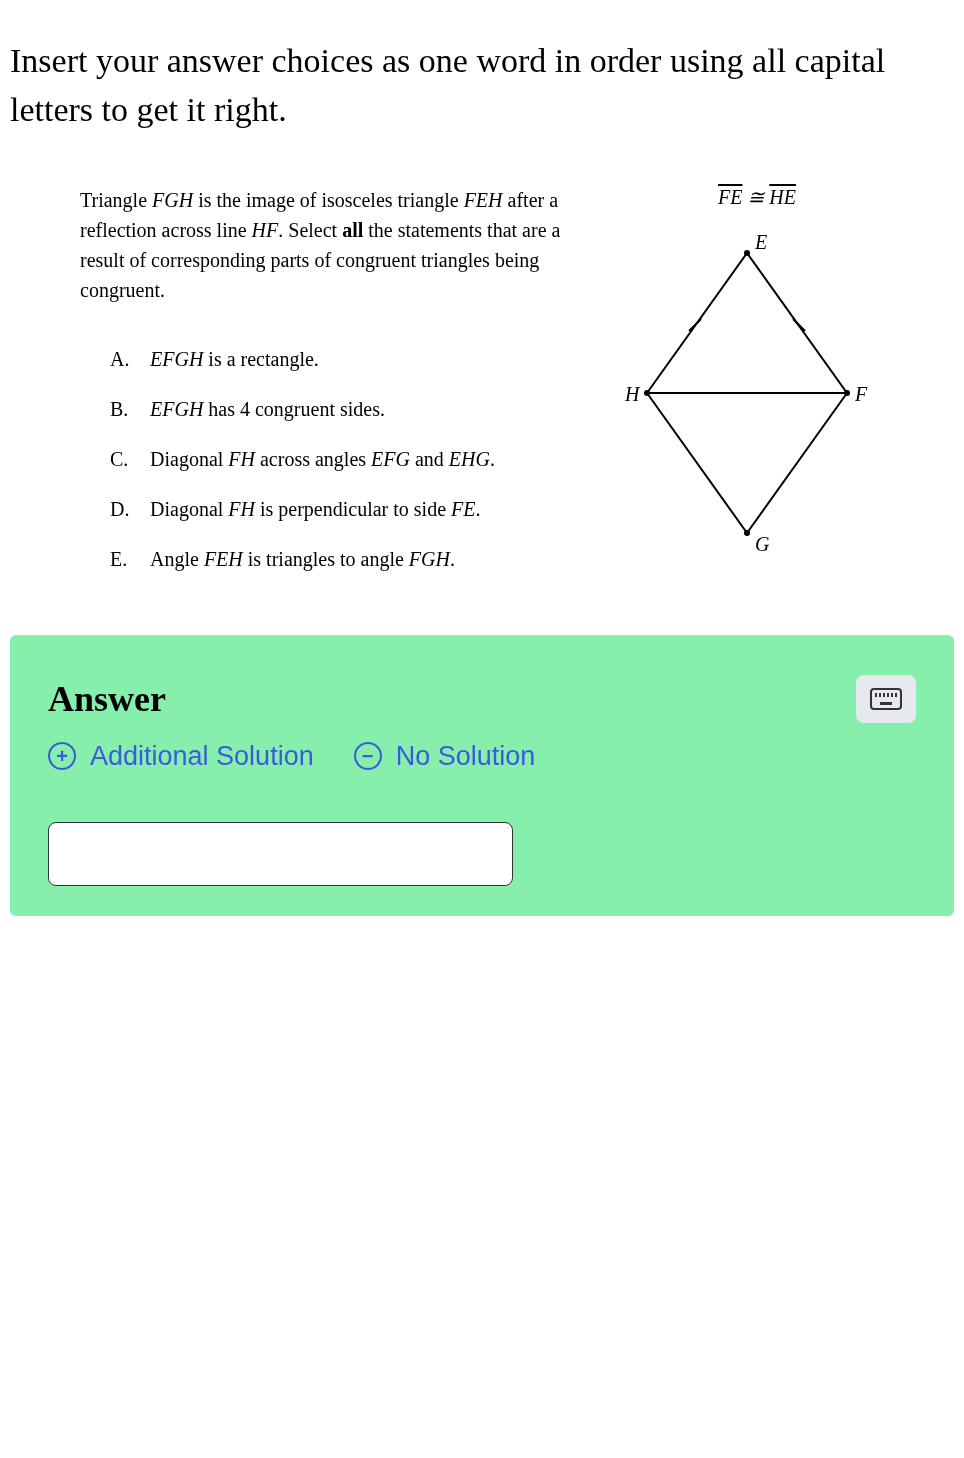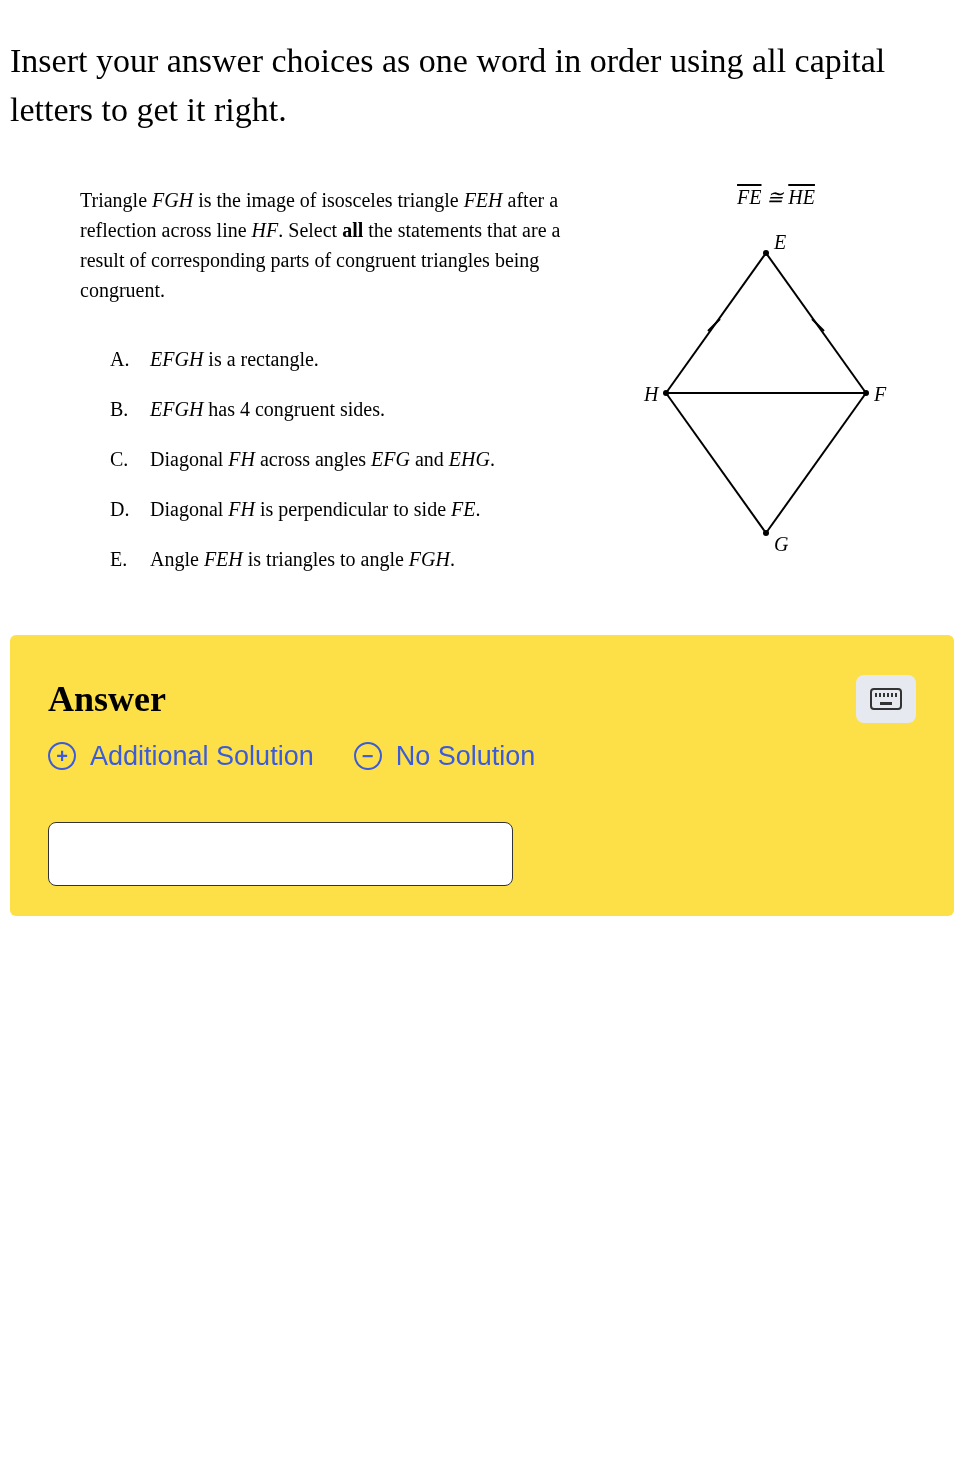--- a/index.html
+++ b/index.html
@@ -10,21 +10,21 @@
   margin: 0 auto;
   color: #000;
 }
 .main-instruction {
   font-size: 34px;
   line-height: 1.45;
   padding: 36px 13px 30px 10px;
   font-weight: 400;
 }
 .problem-section {
-  padding: 20px 48px 40px 80px;
+  padding: 20px 67px 40px 80px;
   display: flex;
   gap: 36px;
 }
 .problem-left {
   flex: 1;
   font-family: Georgia, serif;
 }
 .problem-text {
   font-size: 20px;
   line-height: 1.5;
@@ -61,21 +61,21 @@
 .overline {
   text-decoration: overline;
   font-style: italic;
 }
 .diagram {
   width: 260px;
   height: 340px;
   margin: 0 auto;
 }
 .answer-section {
-  background: #fde047;
+  background: #86efac;
   margin: 0 10px;
   padding: 40px 38px 30px 38px;
   border-radius: 6px;
 }
 .answer-header {
   display: flex;
   justify-content: space-between;
   align-items: center;
   margin-bottom: 18px;
 }

